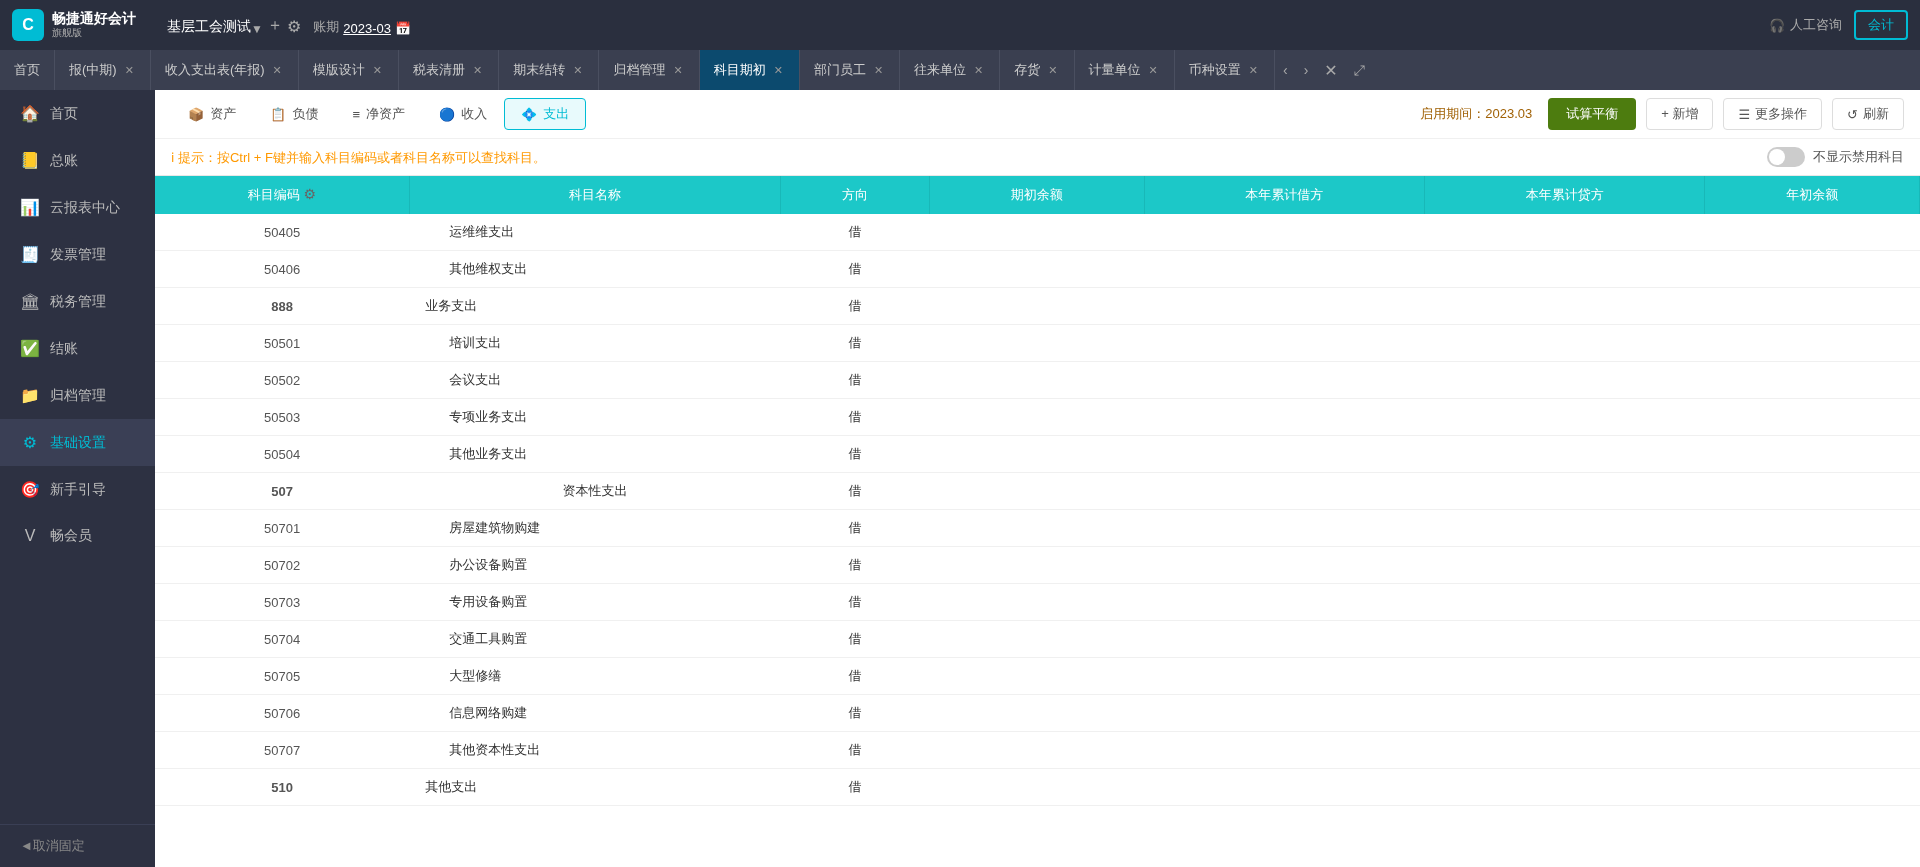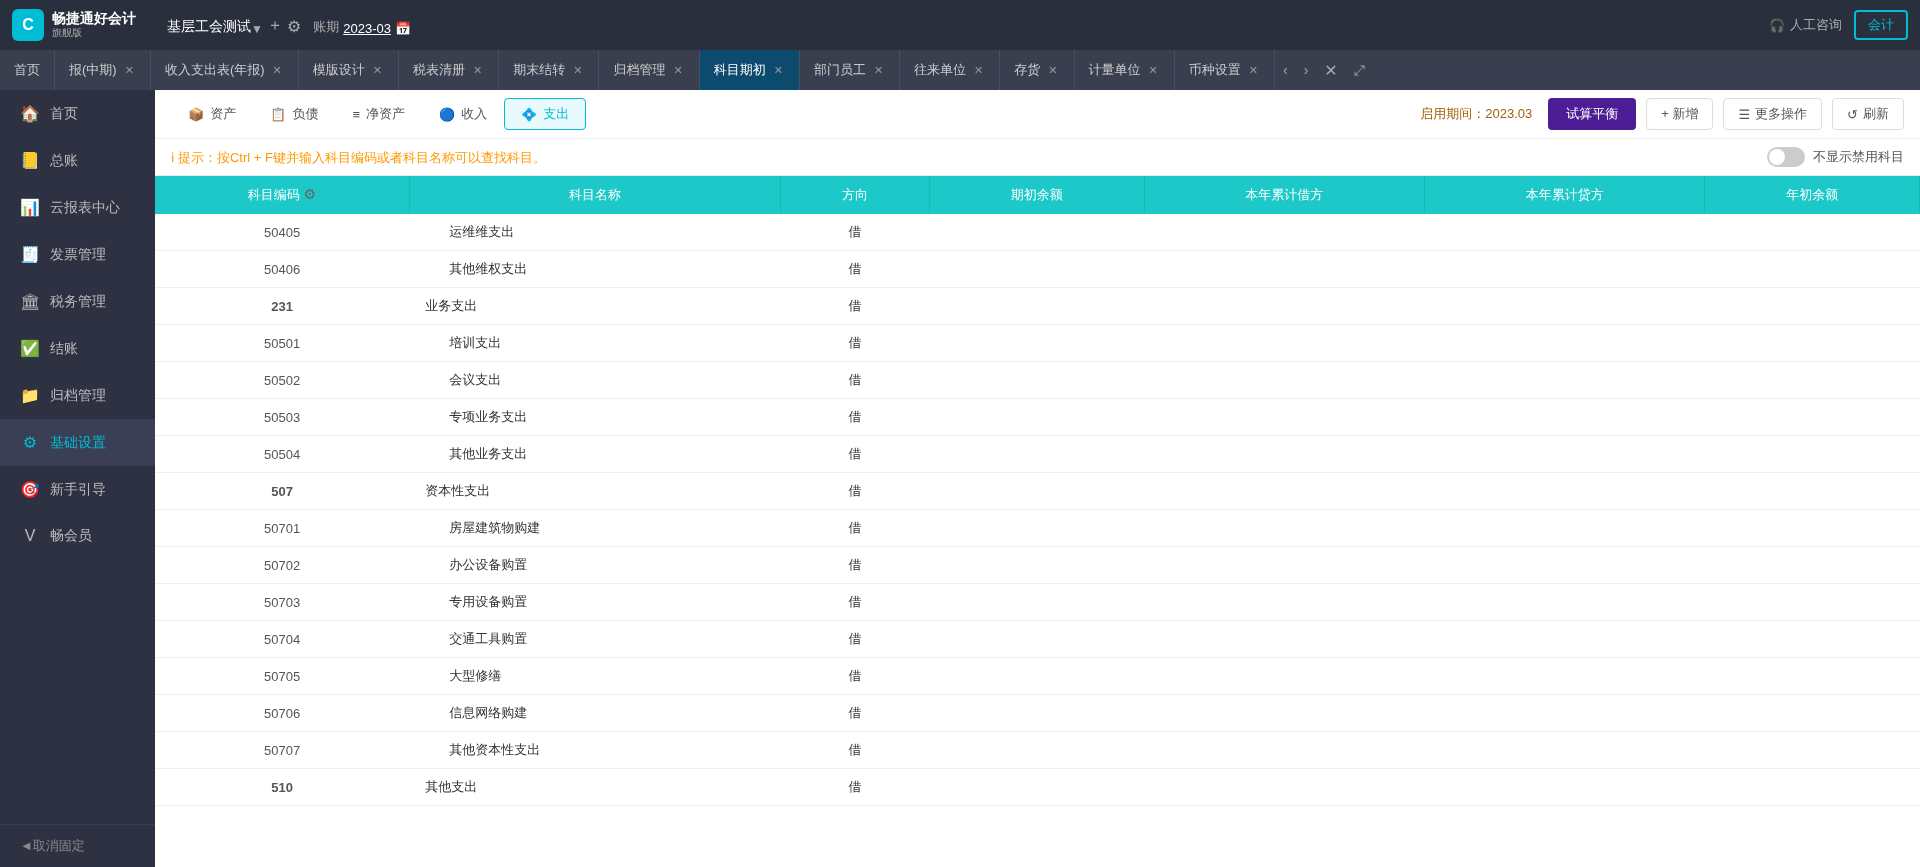--- a/index.html
+++ b/index.html
@@ -207,21 +207,21 @@
     }
     .toggle-switch::after {
       content: '';
       width: 16px; height: 16px;
       background: white;
       border-radius: 50%;
       position: absolute;
       top: 2px; left: 2px;
     }
     .btn-primary {
-      background: #4c1d95;
+      background: #4d7c0f;
       color: white;
       border: none;
       padding: 7px 18px;
       border-radius: 4px;
       cursor: pointer;
       font-size: 13px;
     }
     .btn-default {
       background: white;
       color: #555;
@@ -507,21 +507,21 @@
             <tr>
       <td style="font-weight:normal">50406</td>
       <td style="text-align:left;padding-left:40px">其他维权支出</td>
       <td>借</td>
       <td></td>
       <td></td>
       <td></td>
       <td></td>
     </tr>
             <tr>
-      <td style="font-weight:bold">231</td>
+      <td style="font-weight:bold">888</td>
       <td style="text-align:left;padding-left:16px">业务支出</td>
       <td>借</td>
       <td></td>
       <td></td>
       <td></td>
       <td></td>
     </tr>
             <tr>
       <td style="font-weight:normal">50501</td>
       <td style="text-align:left;padding-left:40px">培训支出</td>
@@ -553,21 +553,21 @@
       <td style="font-weight:normal">50504</td>
       <td style="text-align:left;padding-left:40px">其他业务支出</td>
       <td>借</td>
       <td></td>
       <td></td>
       <td></td>
       <td></td>
     </tr>
             <tr>
       <td style="font-weight:bold">507</td>
-      <td style="text-align:left;padding-left:16px">资本性支出</td>
+      <td style="text-align:center;padding-left:16px">资本性支出</td>
       <td>借</td>
       <td></td>
       <td></td>
       <td></td>
       <td></td>
     </tr>
             <tr>
       <td style="font-weight:normal">50701</td>
       <td style="text-align:left;padding-left:40px">房屋建筑物购建</td>
       <td>借</td>

